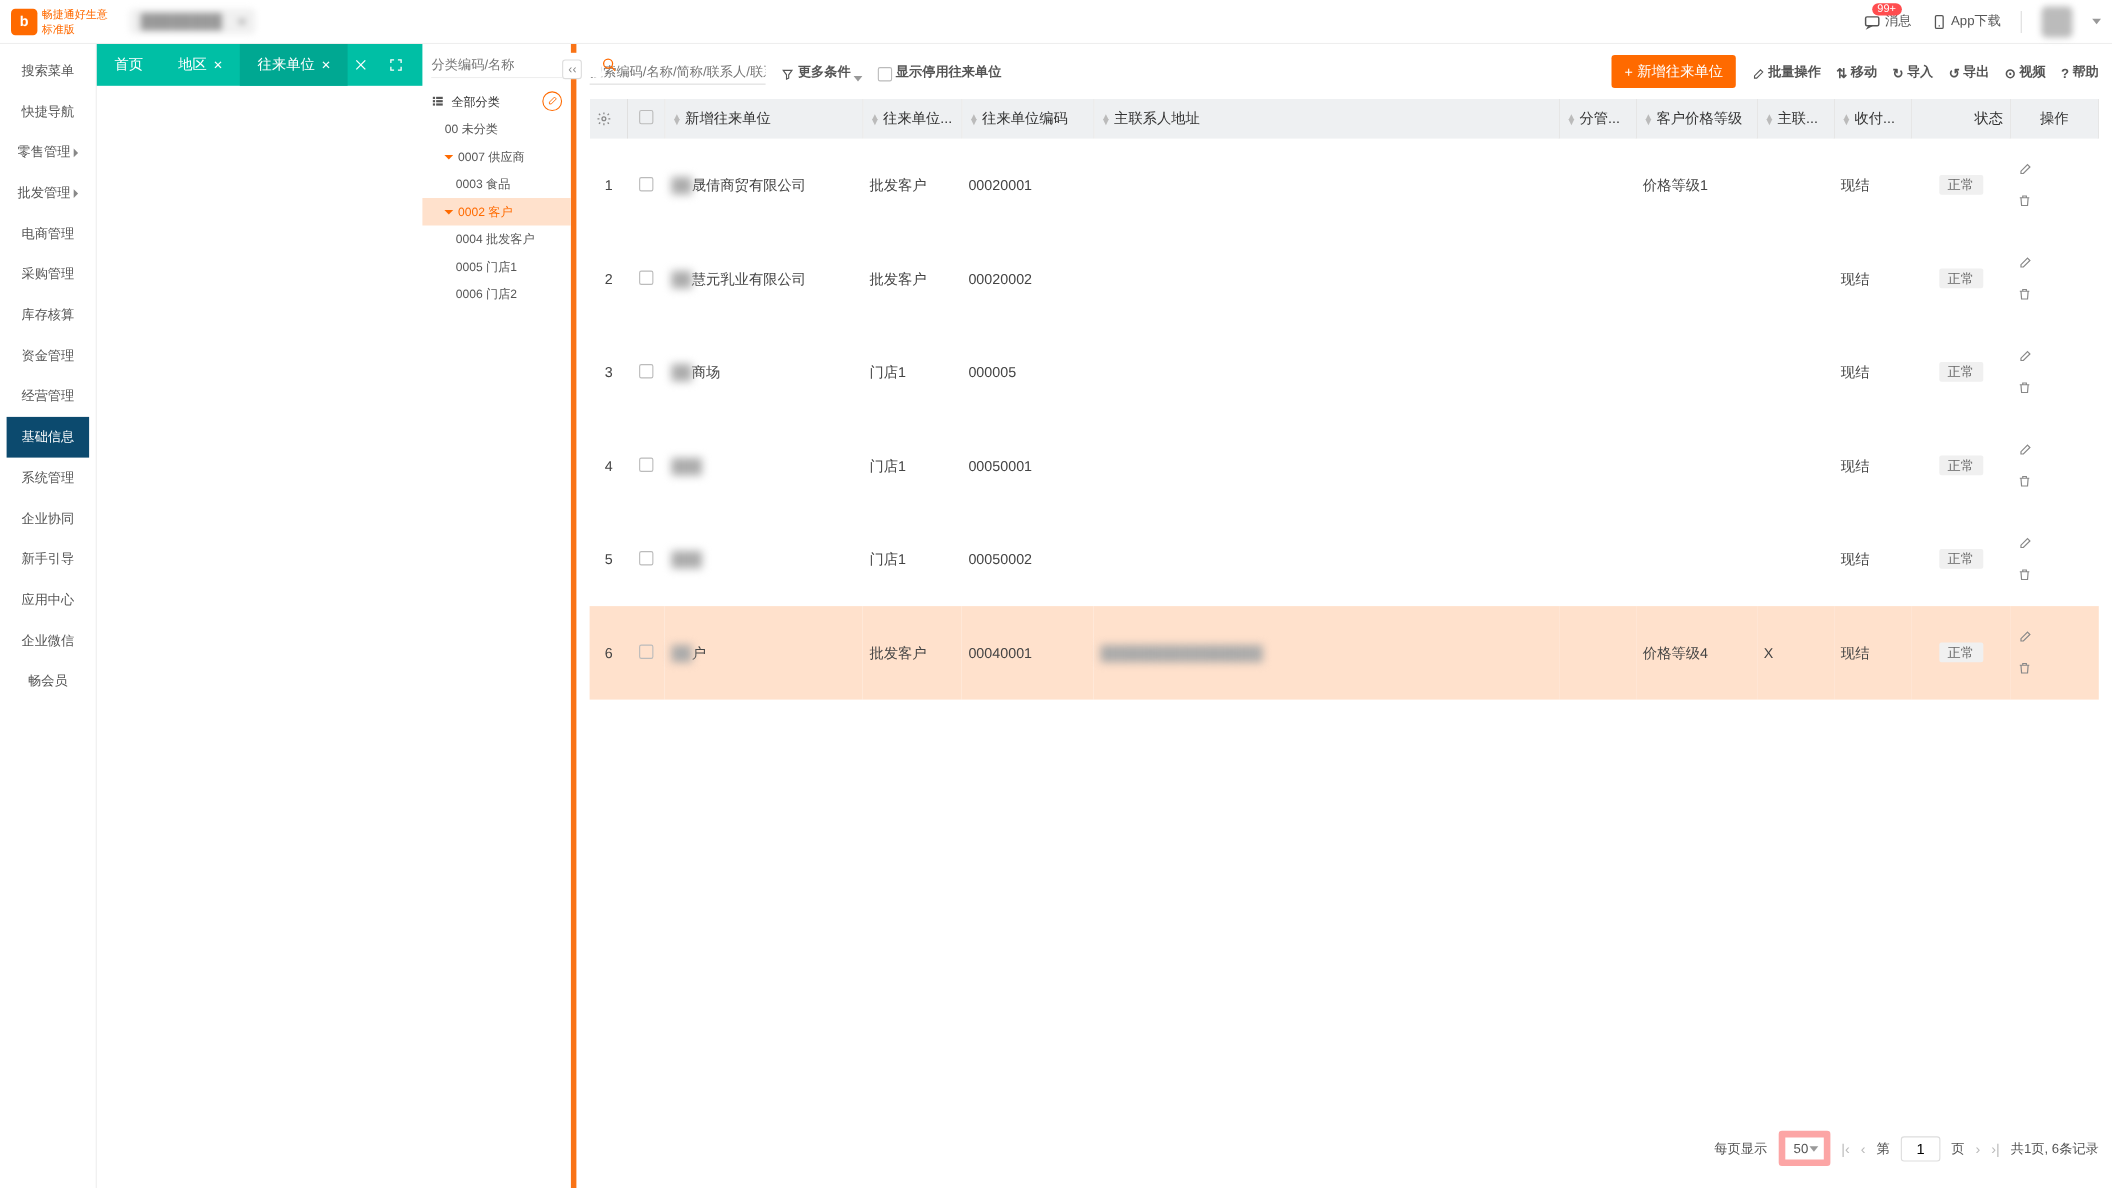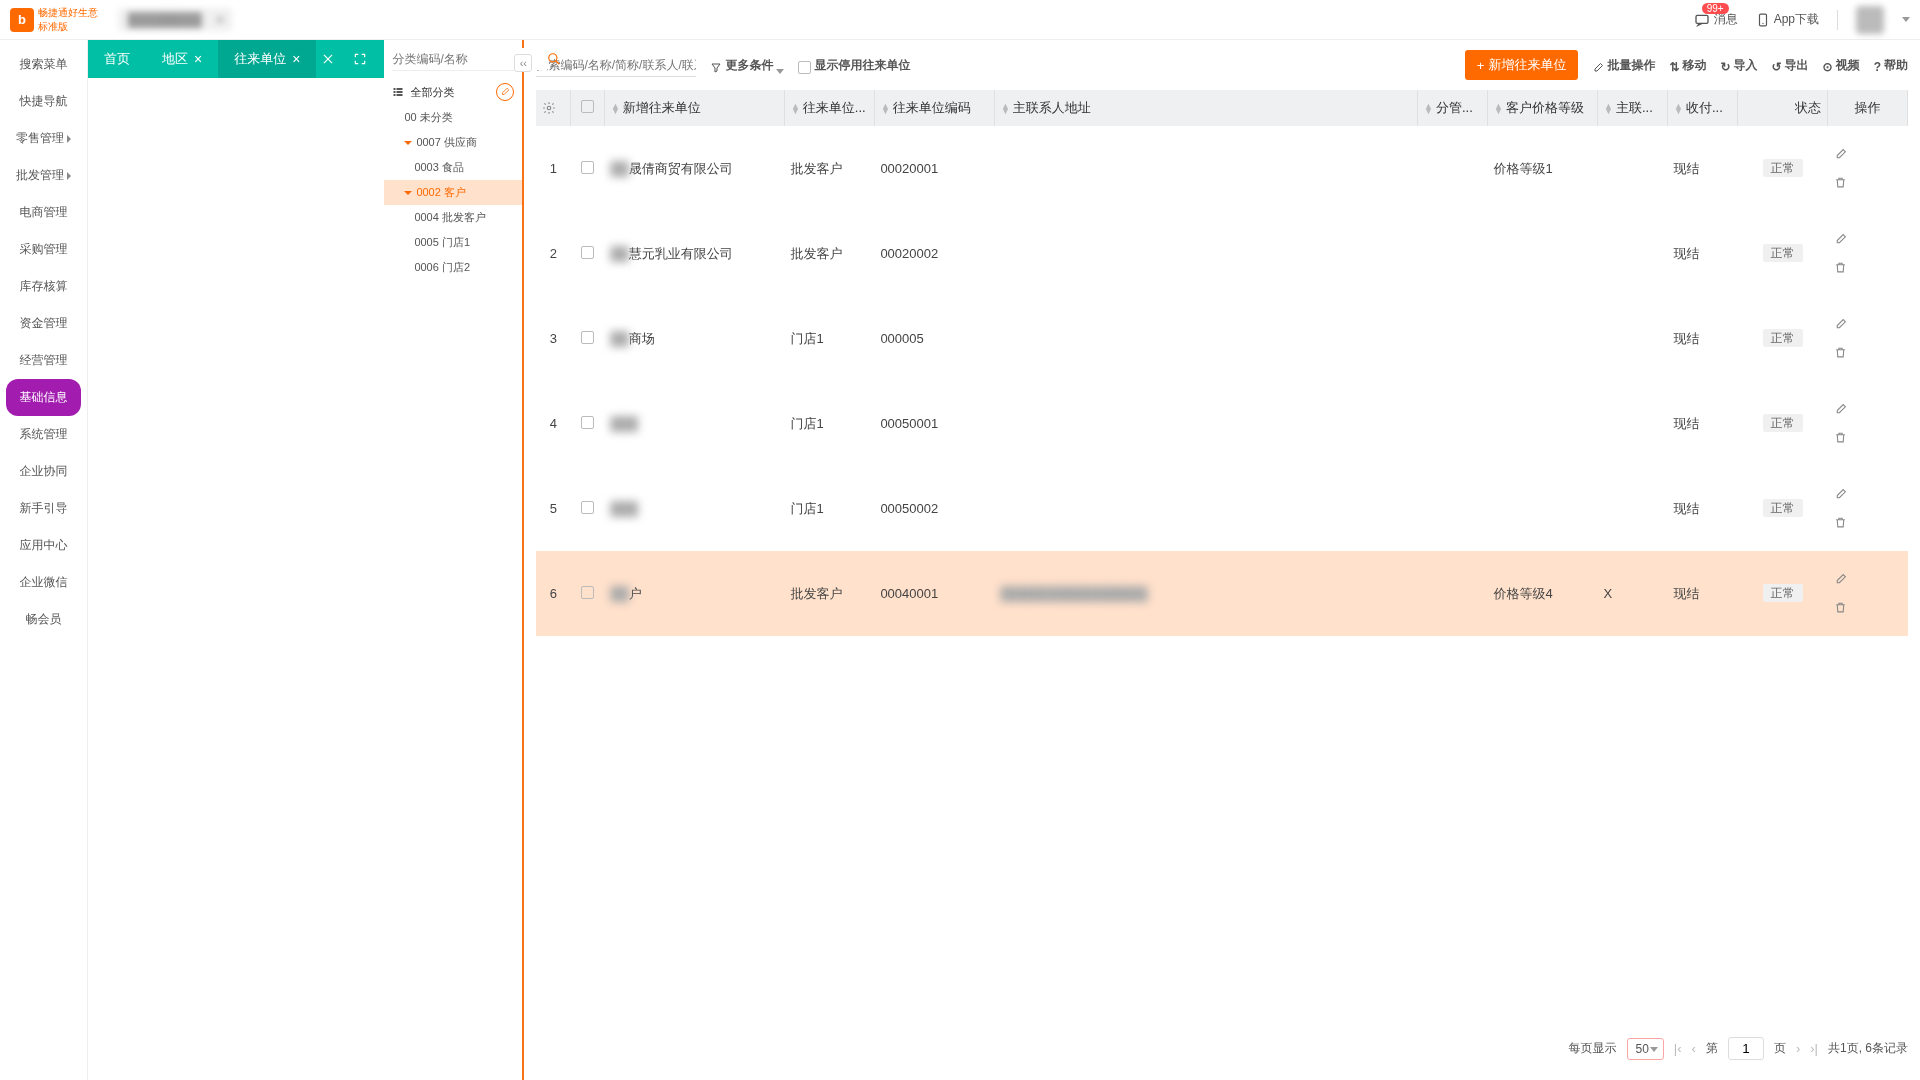--- a/index.html
+++ b/index.html
@@ -11,33 +11,33 @@
 .company-box { margin-left: 20px; background: #f0f0f0; padding: 4px 30px 4px 10px; border-radius: 4px; color: #999; position: relative; filter: blur(3px); }
 .top-right { margin-left: auto; display: flex; align-items: center; gap: 18px; }
 .top-item { display: flex; align-items: center; gap: 4px; color: #555; font-size: 12px; cursor: pointer; position: relative; }
 .badge { position: absolute; top: -8px; left: 8px; background: #ff4d4f; color: #fff; border-radius: 8px; font-size: 10px; padding: 0 5px; }
 .avatar { width: 28px; height: 28px; background: #bbb; border-radius: 4px; filter: blur(3px); }
 .chev-down { width: 0; height: 0; border-left: 4px solid transparent; border-right: 4px solid transparent; border-top: 5px solid #999; }
 
 .layout { display: flex; height: calc(100vh - 40px); }
 .sidebar { width: 88px; background: #fff; border-right: 1px solid #eee; display: flex; flex-direction: column; padding-top: 6px; }
 .side-item { padding: 10px 6px; text-align: center; font-size: 12px; color: #555; cursor: pointer; display: flex; align-items: center; justify-content: center; gap: 3px; }
-.side-item.active { background: #a21caf; color: #fff; border-radius: 12px; margin: 0 6px; }
+.side-item.active { background: #0c4a6e; color: #fff; border-radius: 0; margin: 0 6px; }
 .caret { width: 0; height: 0; border-top: 4px solid transparent; border-bottom: 4px solid transparent; border-left: 4px solid #888; }
 
 .main { flex: 1; display: flex; }
 .tab-bar { height: 38px; background: #00bfa5; display: flex; align-items: center; color: #fff; }
 .tab { padding: 0 16px; height: 100%; display: flex; align-items: center; gap: 6px; cursor: pointer; font-size: 13px; }
 .tab.active { background: #00a892; }
 .tab-x { font-size: 14px; cursor: pointer; }
 .tab-right { margin-left: auto; display: flex; align-items: center; gap: 8px; padding-right: 12px; }
 .tab-btn { width: 24px; height: 24px; display: flex; align-items: center; justify-content: center; cursor: pointer; }
 
 .content-wrap { flex: 1; display: flex; }
-.tree-panel { width: 140px; border-right: 2px solid #f97316; padding: 8px 0; position: relative; }
+.tree-panel { width: 140px; border-right: 5px solid #f97316; padding: 8px 0; position: relative; }
 .tree-search { display: flex; align-items: center; margin: 0 8px 8px 8px; border-bottom: 1px solid #eee; }
 .tree-search input { flex: 1; border: none; outline: none; font-size: 12px; padding: 4px 0; }
 .tree-search-icon { color: #ff6a00; font-size: 14px; }
 .tree-head { display: flex; align-items: center; padding: 4px 8px; font-size: 11px; gap: 6px; }
 .tree-edit { color: #ff6a00; border: 1px solid #ff6a00; border-radius: 50%; width: 18px; height: 18px; display: flex; align-items: center; justify-content: center; font-size: 10px; margin-left: auto; }
 .collapse-handle { position: absolute; right: -10px; top: 14px; width: 18px; height: 18px; border: 1px solid #ddd; background: #fff; border-radius: 3px; display: flex; align-items: center; justify-content: center; font-size: 11px; color: #888; cursor: pointer; }
 .tree-list { }
 .tree-node { padding: 5px 8px 5px 20px; font-size: 11px; color: #555; cursor: pointer; display: flex; align-items: center; gap: 4px; }
 .tree-node.l2 { padding-left: 30px; }
 .tree-node.selected { background: #ffe1cc; color: #ff6a00; }
@@ -56,21 +56,21 @@
 .data-table th { background: #eef0f2; padding: 9px 6px; text-align: left; font-weight: normal; font-size: 13px; color: #333; border-right: 1px solid #e0e0e0; position: relative; }
 .data-table th .sort { color: #bbb; font-size: 9px; display: inline-flex; flex-direction: column; line-height: 5px; margin-right: 3px; vertical-align: middle; }
 .data-table td { padding: 7px 6px; font-size: 13px; color: #444; }
 .data-table tr.highlight td { background: #ffe1cc; }
 .gear { color: #888; }
 .status-tag { background: #f0f0f0; color: #666; padding: 2px 8px; border-radius: 2px; font-size: 12px; }
 .op-icon { color: #888; margin: 0 3px; cursor: pointer; font-size: 13px; }
 .blur-cell { filter: blur(4px); color: #aaa; display: inline-block; }
 
 .pagination { margin-top: auto; display: flex; align-items: center; justify-content: flex-end; gap: 10px; padding: 10px 0; font-size: 12px; color: #555; }
-.page-sel { border: 1px solid #fca5a5; padding: 3px 14px 3px 8px; border-radius: 3px; position: relative; }
+.page-sel { border: 6px solid #fca5a5; padding: 3px 14px 3px 8px; border-radius: 3px; position: relative; }
 .page-input { border: 1px solid #ddd; width: 36px; text-align: center; padding: 3px; border-radius: 3px; }
 .page-nav { color: #bbb; cursor: pointer; font-size: 13px; }
 
 svg { display: block; }
 </style>
 </head>
 <body>
 
 <div class="top-bar">
   <div class="logo-area">

